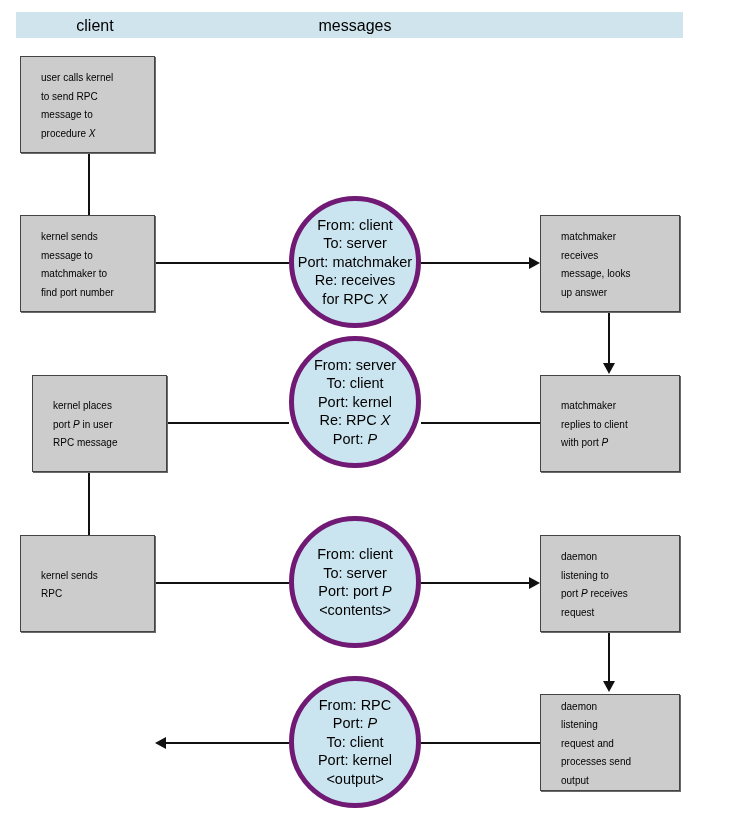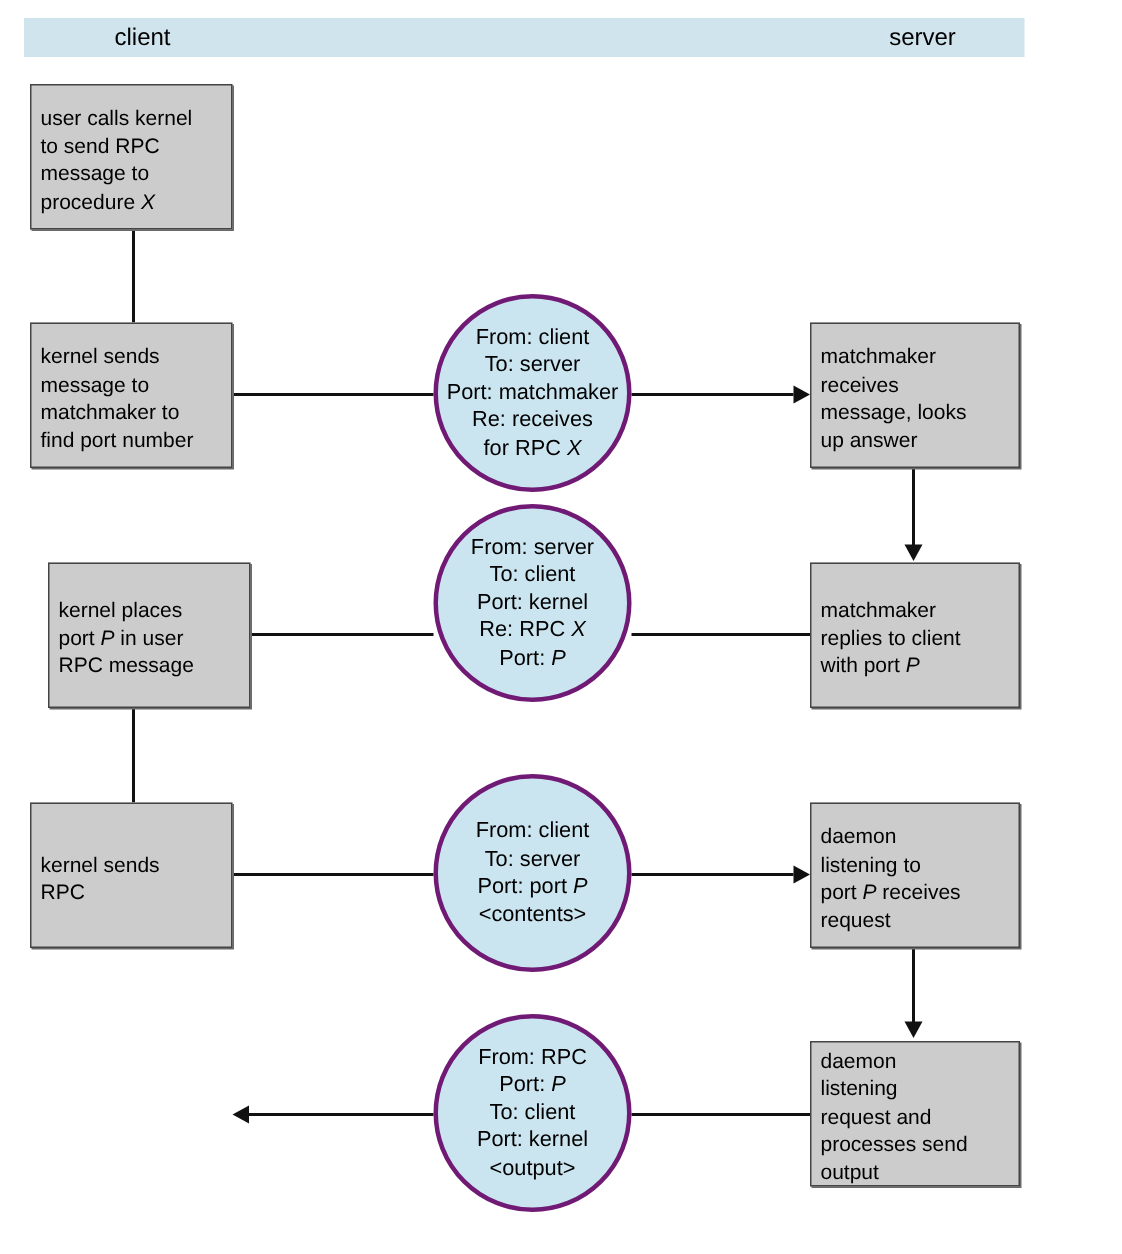--- a/index.html
+++ b/index.html
@@ -32,34 +32,34 @@
   .hdr-messages { left:270px; width:170px; }
   .hdr-server   { left:540px; width:150px; }
 
   
   .box{
     position:absolute;
     box-sizing:border-box;
     background:#cccccc;
     border:1px solid #444444;
     box-shadow:1px 1px 0 0 #6a6a6a;
-    padding:9px 8px 6px 6px;
-    font-size:14px;
+    padding:9px 8px 6px 20px;
+    font-size:10px;
     line-height:18.5px;
     z-index:3;
   }
   .box .ln{display:block;white-space:nowrap;}
   .box.vcenter{display:flex;flex-direction:column;justify-content:center;}
 
   
   .ellipse{
     position:absolute;
     box-sizing:border-box;
     background:#cbe5f0;
-    border:3px solid #701a75;
+    border:5px solid #701a75;
     border-radius:50%;
     display:flex;
     flex-direction:column;
     align-items:center;
     justify-content:center;
     font-size:14.5px;
     line-height:18.5px;
     text-align:center;
     z-index:4;
   }
@@ -88,21 +88,21 @@
   }
   i.it{font-style:italic;}
 </style>
 </head>
 <body>
 
 <div id="stage">
 
   <div class="hdr-band"></div>
   <div class="hdr-label hdr-client">client</div>
-  <div class="hdr-label hdr-server">server</div>
+  <div class="hdr-label hdr-messages">messages</div>
 
   <div class="vline" style="left:88px;  top:152px; height:63px;"></div>
 
   <div class="vline" style="left:88px;  top:472px; height:63px;"></div>
 
   <div class="hline" style="left:155px; top:262px; width:134px;"></div>
 
   <div class="hline" style="left:421px; top:262px; width:108px;"></div>
   <div class="arrow-r" style="left:529px; top:257px;"></div>
 

